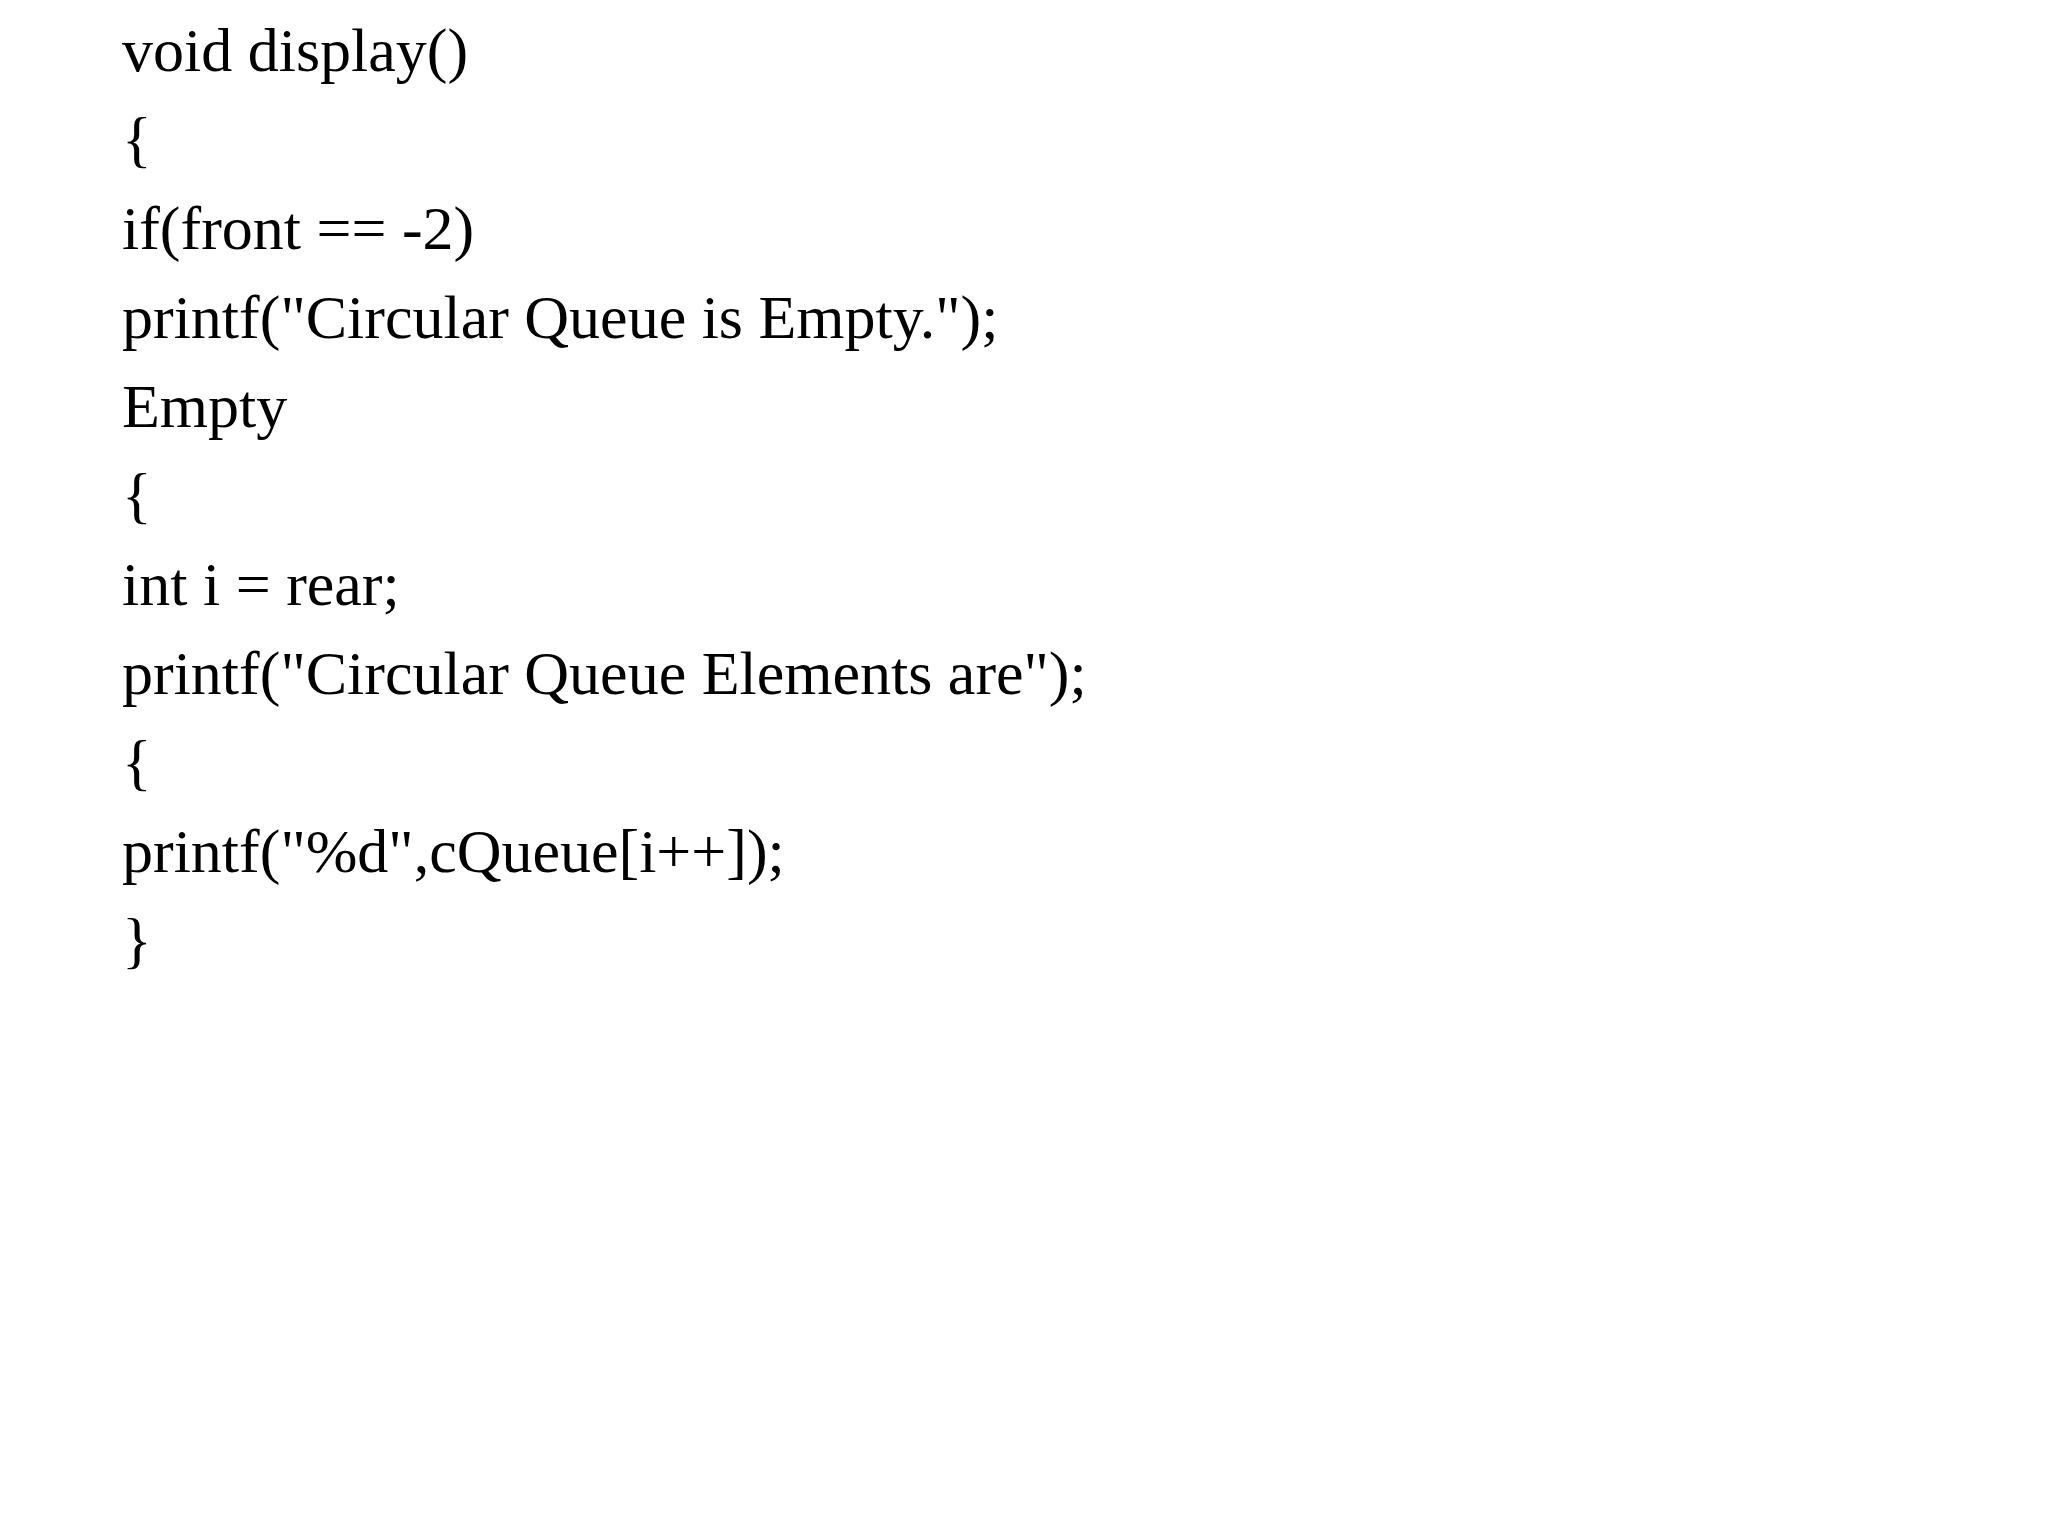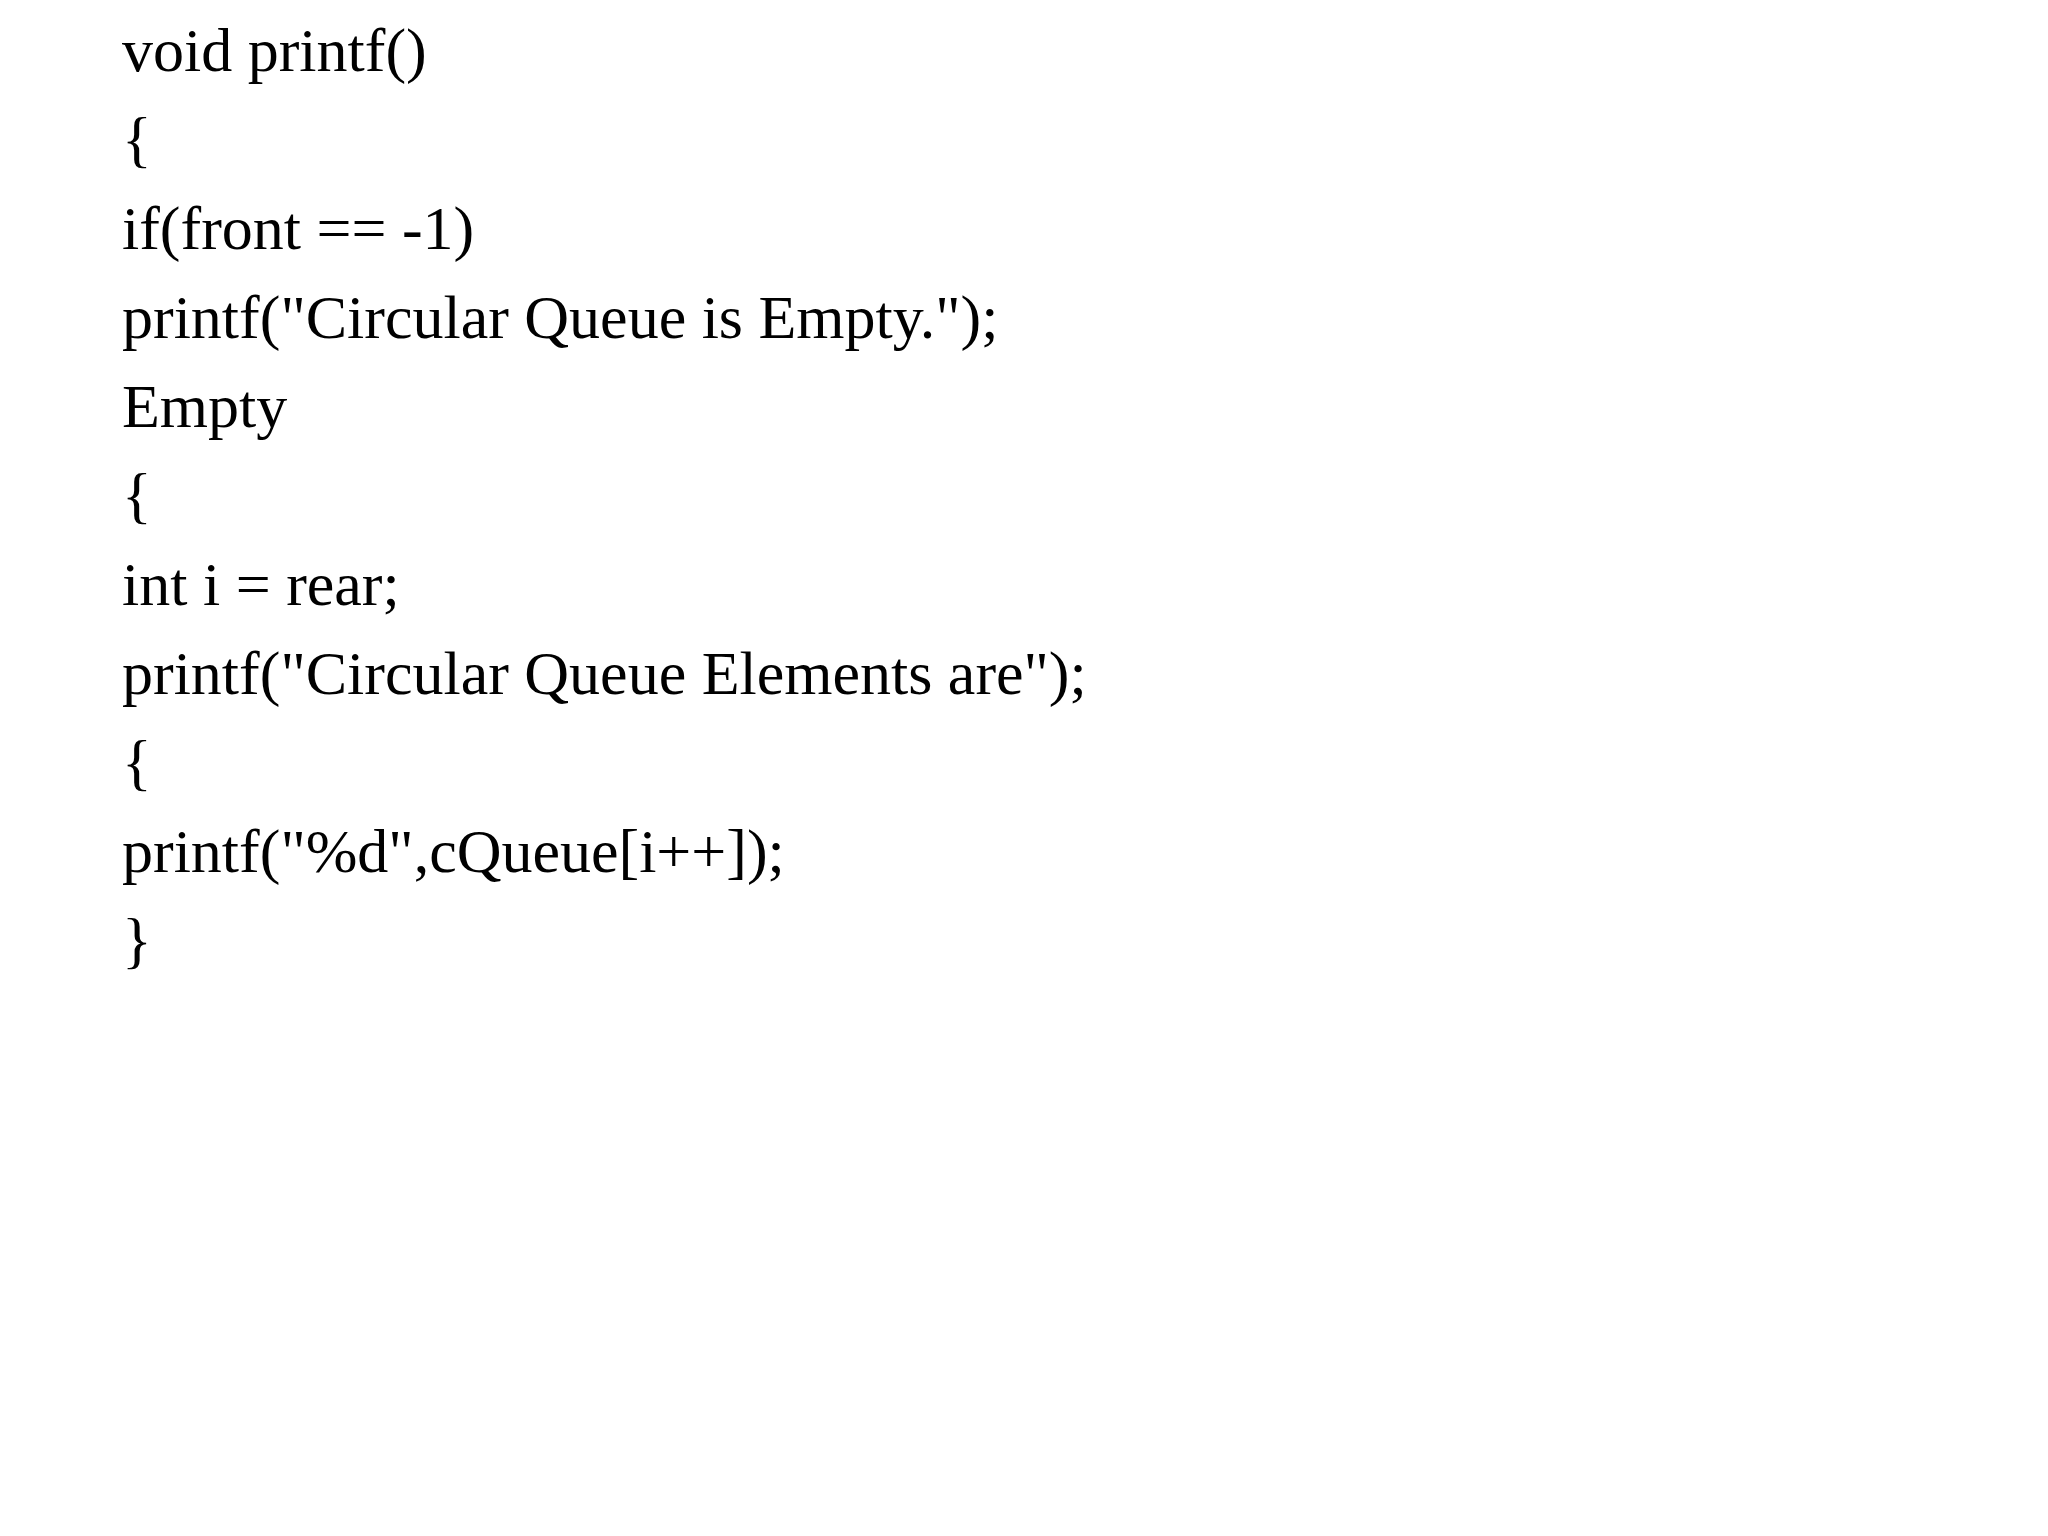--- a/index.html
+++ b/index.html
@@ -28,23 +28,23 @@
     white-space: pre;
     letter-spacing: 0px;
     font-weight: 400;
   }
 </style>
 </head>
 <body>
 
 <div id="page">
   <div id="code-listing">
-    <div class="code-line">void printf()</div>
+    <div class="code-line">void display()</div>
     <div class="code-line">{</div>
-    <div class="code-line">if(front == -1)</div>
+    <div class="code-line">if(front == -2)</div>
     <div class="code-line">printf("Circular Queue is Empty.");</div>
     <div class="code-line">Empty</div>
     <div class="code-line">{</div>
     <div class="code-line">int i = rear;</div>
     <div class="code-line">printf("Circular Queue Elements are");</div>
     <div class="code-line">{</div>
     <div class="code-line">printf("%d",cQueue[i++]);</div>
     <div class="code-line">}</div>
   </div>
 </div>

